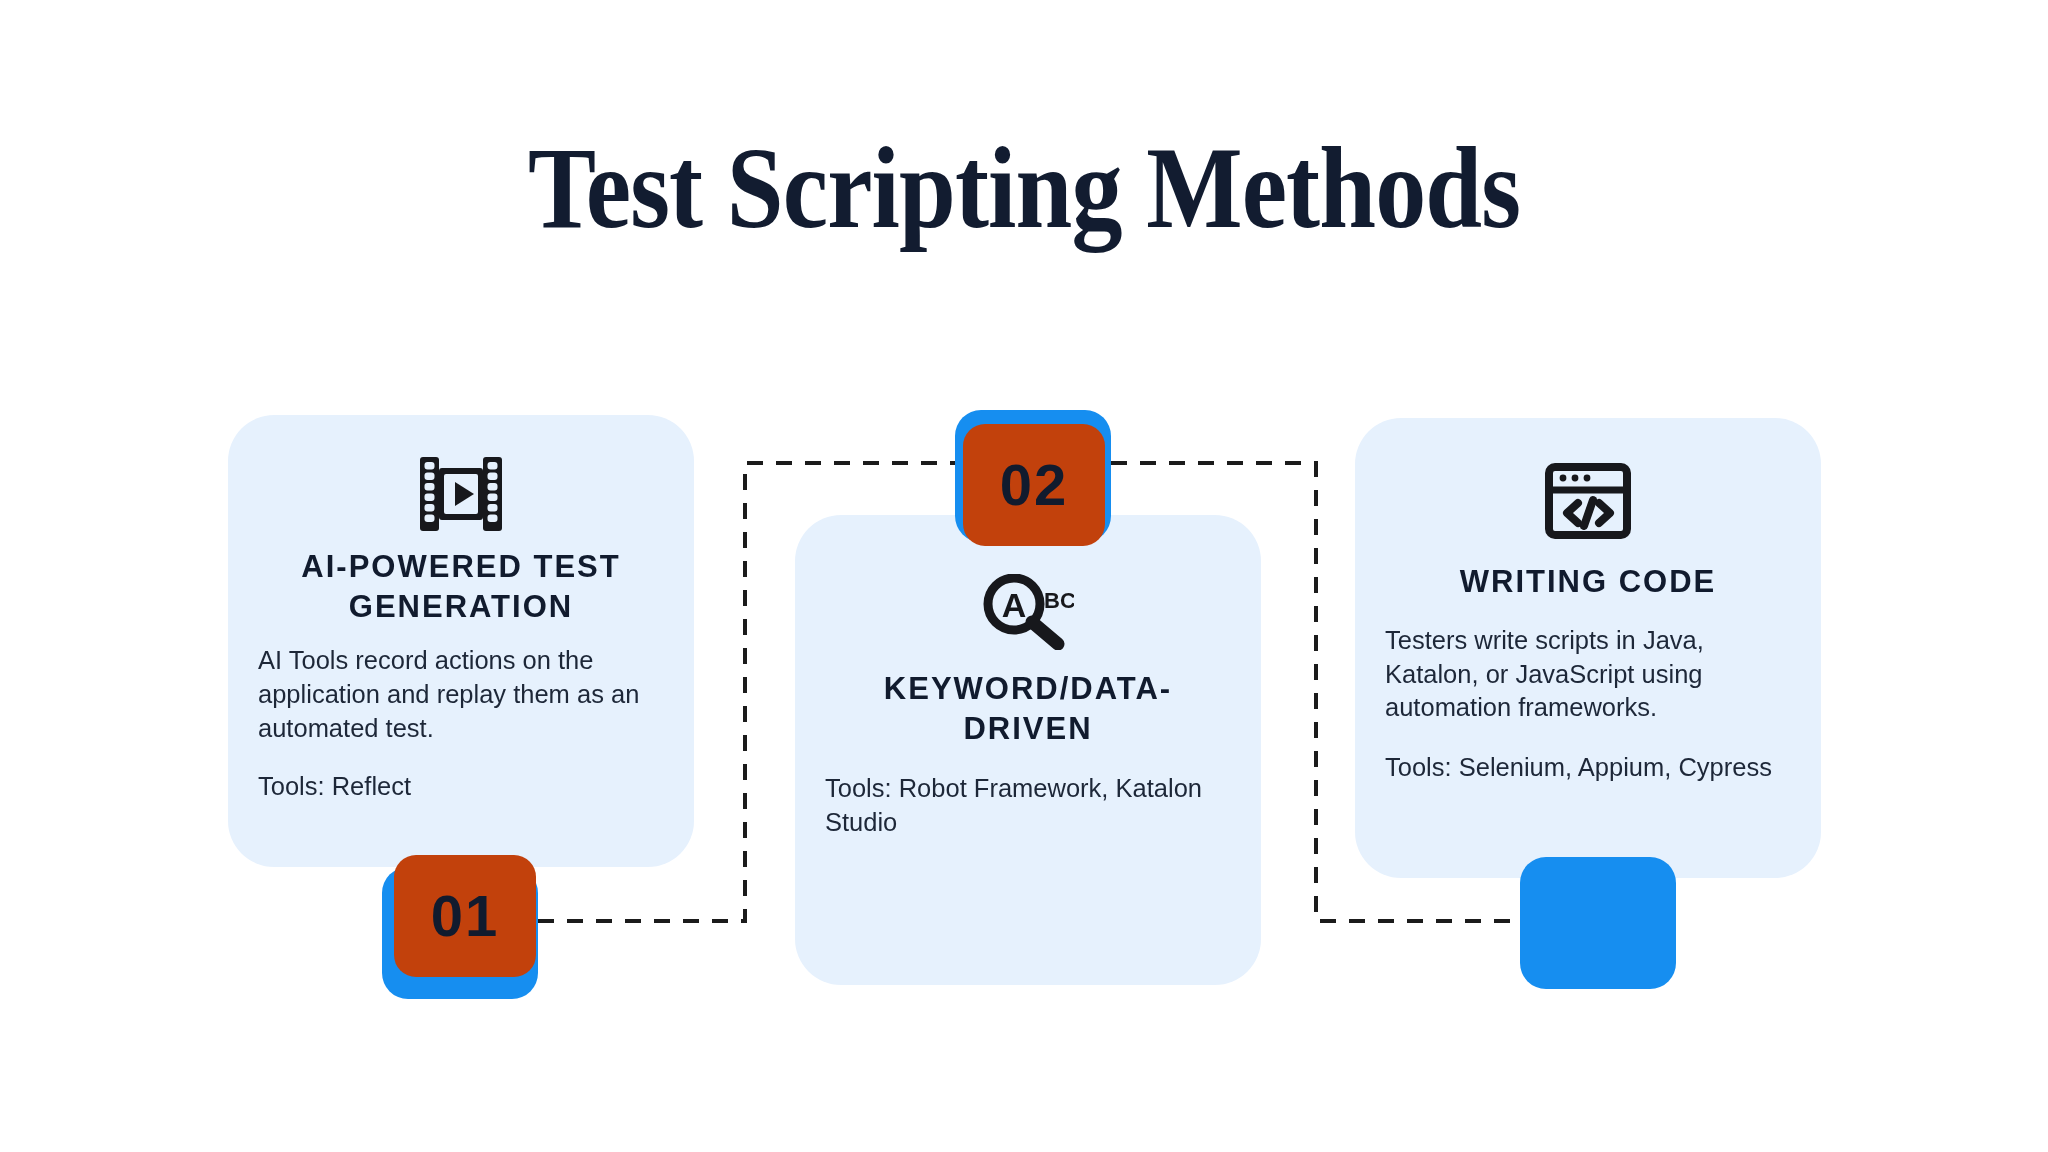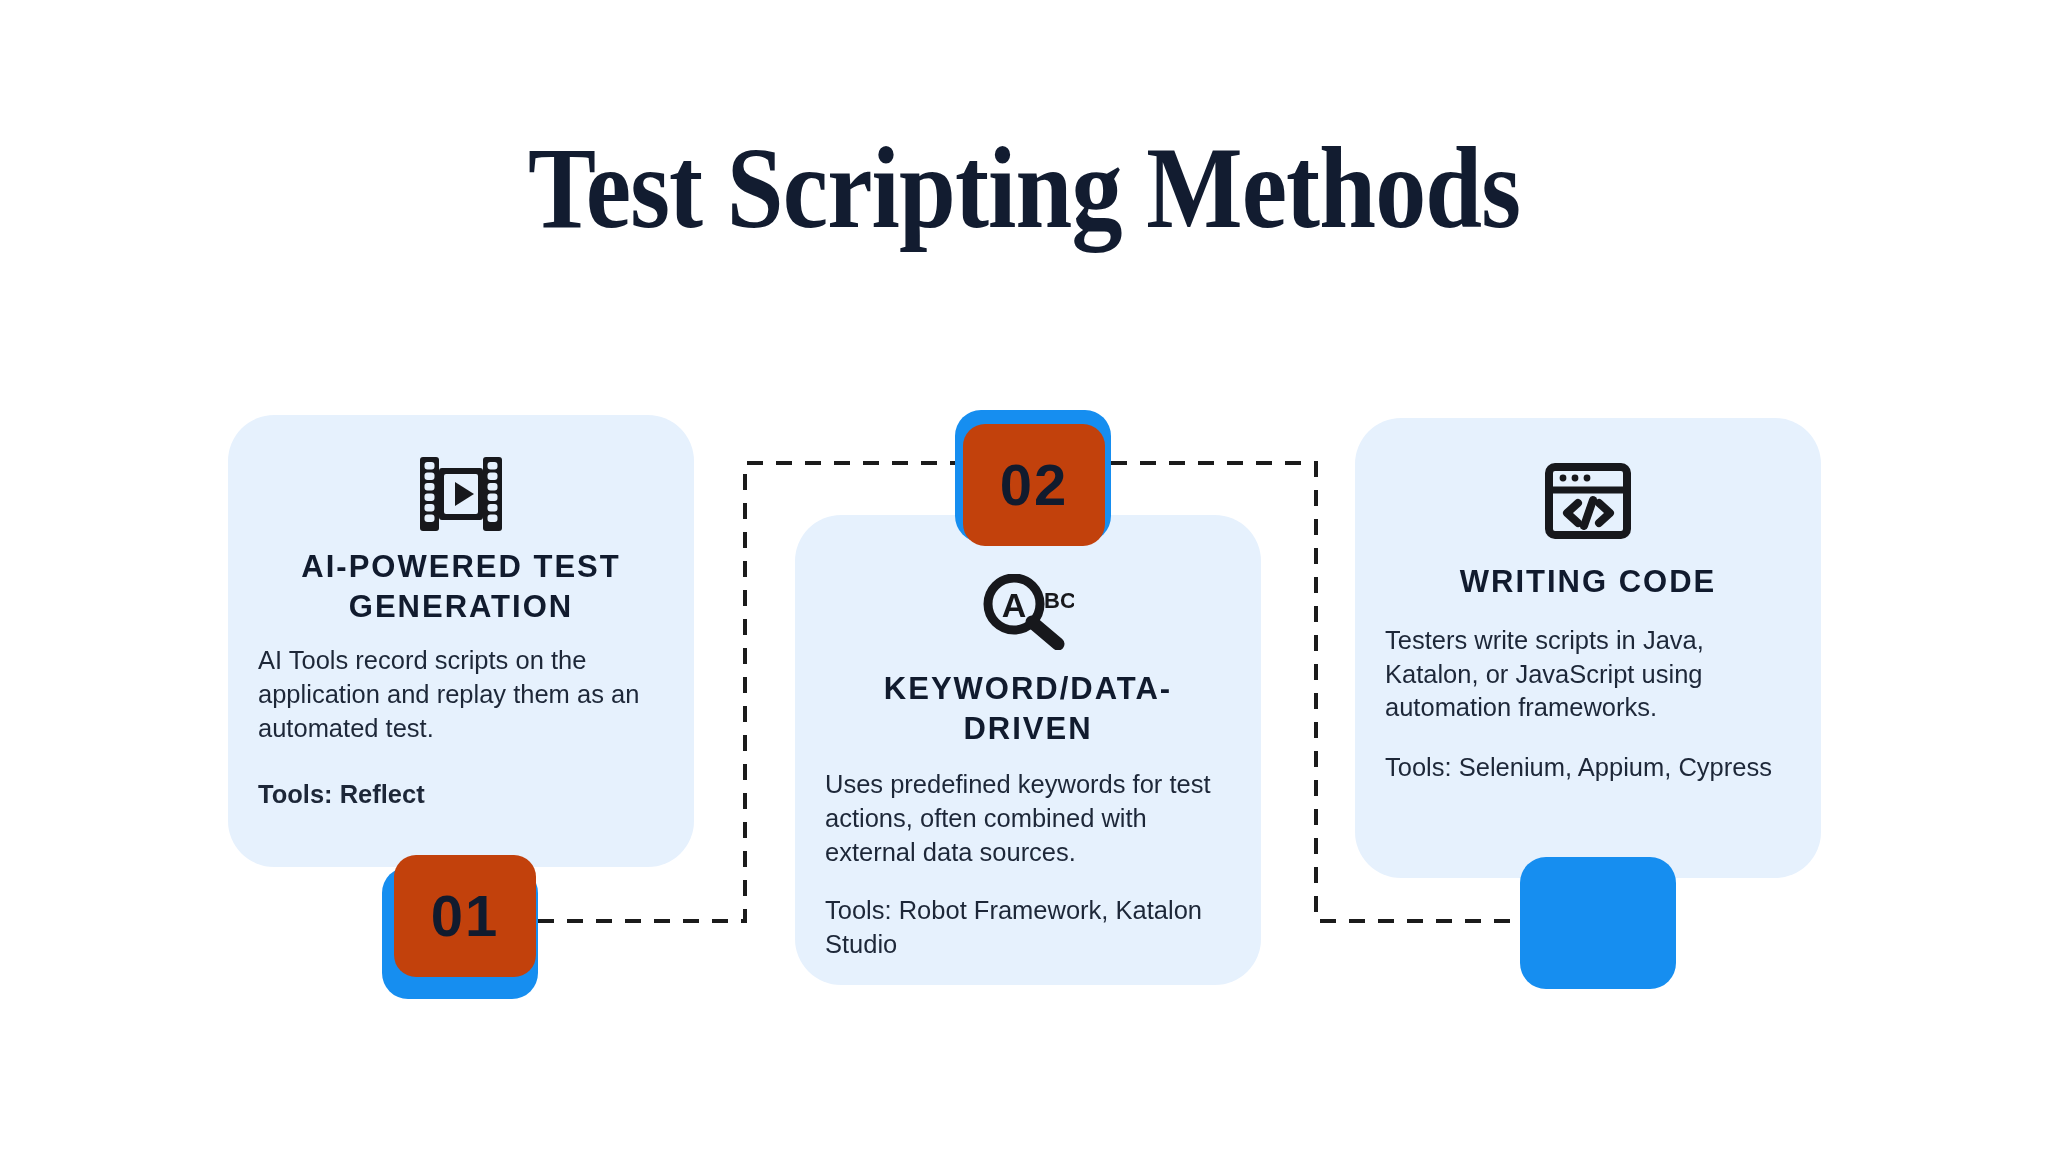--- a/index.html
+++ b/index.html
@@ -72,21 +72,21 @@
     color:#1d2738;
     text-align:left;
     align-self:stretch;
   }
 
   
   #card-1{left:228px;top:415px;width:466px;height:452px;}
   #card-1 .card-inner{padding-top:36px;}
   #card-1 .card-title{margin-top:10px;}
   #card-1 .card-body{margin-top:18px;}
-  #card-1 .card-tools{margin-top:32px;font-weight:bold;}
+  #card-1 .card-tools{margin-top:24px;}
 
   
   #card-2{left:795px;top:515px;width:466px;height:470px;}
   #card-2 .card-inner{padding-top:54px;}
   #card-2 .card-title{margin-top:14px;}
   #card-2 .card-body{margin-top:20px;}
   #card-2 .card-tools{margin-top:24px;}
 
   
   #card-3{left:1355px;top:418px;width:466px;height:460px;}
@@ -170,37 +170,36 @@
             <rect x="69.5" y="28" width="10" height="7.6" rx="3"></rect>
             <rect x="69.5" y="38.5" width="10" height="7.6" rx="3"></rect>
             <rect x="69.5" y="49" width="10" height="7.6" rx="3"></rect>
             <rect x="69.5" y="59.5" width="10" height="7.6" rx="3"></rect>
             <rect x="26" y="19" width="34" height="40" rx="2"></rect>
           </g>
           <polygon points="37,27 56,39 37,51" fill="#17181c"></polygon>
         </svg>
       </div>
       <div class="card-title">AI-POWERED TEST GENERATION</div>
-      <div class="card-body">AI Tools record scripts on the application and replay them as an automated test.</div>
+      <div class="card-body">AI Tools record actions on the application and replay them as an automated test.</div>
       <div class="card-tools">Tools: Reflect</div>
     </div>
   </div>
 
   <div class="card" id="card-2">
     <div class="card-inner">
       <div class="card-icon">
         <svg width="92" height="76" viewBox="0 0 92 76" aria-hidden="true">
           <circle cx="32" cy="30" r="26" fill="none" stroke="#17181c" stroke-width="9"></circle>
           <text x="32" y="43" font-family="Liberation Sans, sans-serif" font-size="34" font-weight="700" fill="#17181c" text-anchor="middle">A</text>
           <line x1="50" y1="48" x2="76" y2="70" stroke="#17181c" stroke-width="13" stroke-linecap="round"></line>
           <text x="62" y="34" font-family="Liberation Sans, sans-serif" font-size="22" font-weight="700" fill="#17181c">BC</text>
         </svg>
       </div>
       <div class="card-title">KEYWORD/DATA-DRIVEN</div>
-      <div class="card-body">Uses predefined keywords for test actions, often combined with external data sources.</div>
       <div class="card-tools">Tools: Robot Framework, Katalon Studio</div>
     </div>
   </div>
 
   <div class="card" id="card-3">
     <div class="card-inner">
       <div class="card-icon">
         <svg width="86" height="76" viewBox="0 0 86 76" aria-hidden="true">
           <rect x="4" y="4" width="78" height="68" rx="6" fill="none" stroke="#17181c" stroke-width="8"></rect>
           <line x1="8" y1="27" x2="78" y2="27" stroke="#17181c" stroke-width="7"></line>

